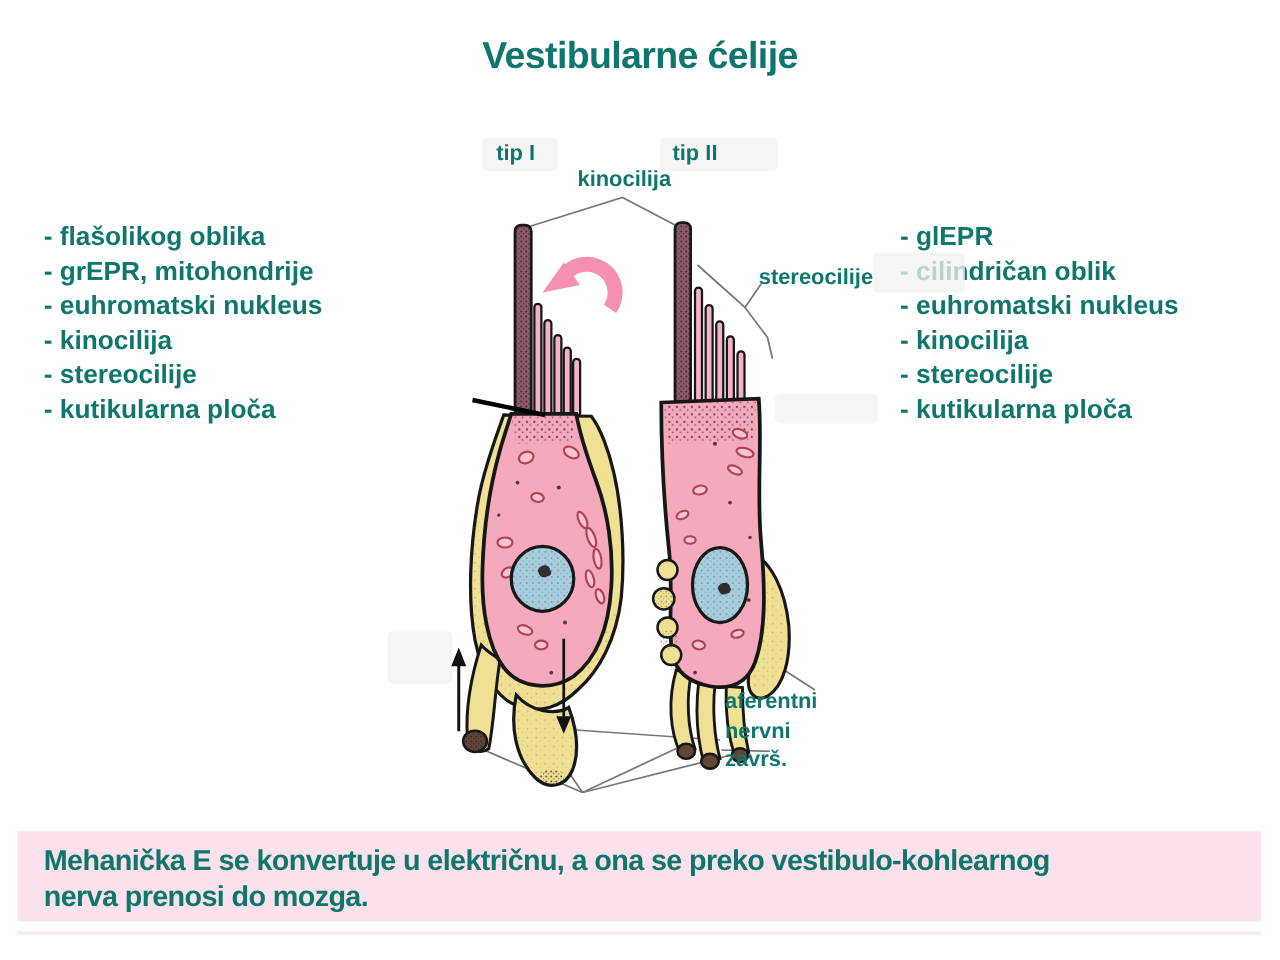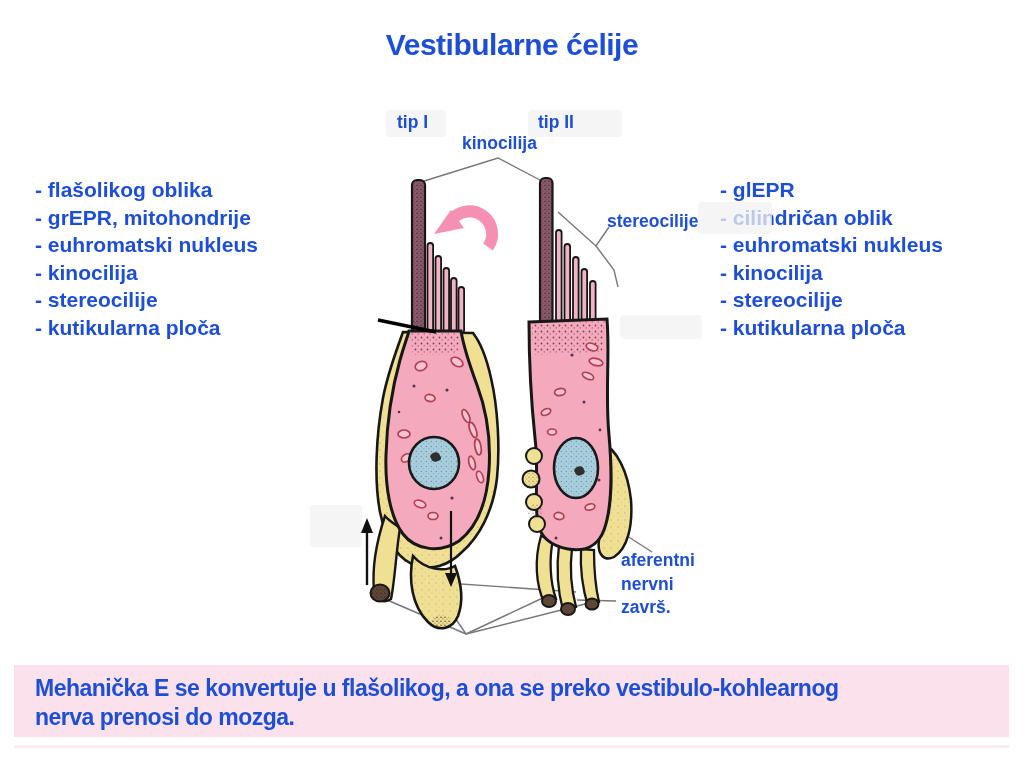--- a/index.html
+++ b/index.html
@@ -1,17 +1,17 @@
 <!DOCTYPE html>
 <html style="--cell_pink: #F5A9BC; --stereo_pink: #F2B3C5; --kinocilium_dark: #8A5A6A; --nucleus_blue: #A8CEDD; --nerve_yellow: #F0E093; --arrow_pink: #F690B3; --mito_red: #B04055; --outline: #171717; --footer_bg: #FBE1EB;"><head>
 <meta charset="utf-8">
 <style>
   html,body{margin:0;padding:0;background:#fff;}
   #slide{position:relative;width:1024px;height:768px;background:#fff;overflow:hidden;
-         font-family:"Liberation Sans",sans-serif;color:#1d4ed8;}
+         font-family:"Liberation Sans",sans-serif;color:#0f766e;}
   .abs{position:absolute;}
   #title{left:0;top:28px;width:1024px;text-align:center;font-size:30px;font-weight:bold;letter-spacing:-0.5px;}
   .blist{font-size:21px;font-weight:bold;line-height:27.5px;white-space:nowrap;margin-top:41px;}
   .dlabel{font-size:17.5px;font-weight:bold;white-space:nowrap;z-index:3;}
   .patch{background:#f1f1f1;opacity:.75;border-radius:4px;z-index:1;}
   #footer{left:14px;top:665px;width:995px;height:72px;background:var(--footer_bg);z-index:4;}
   #footer .ftext{padding:9px 0 0 21px;font-size:23px;font-weight:bold;line-height:28.5px;
                  letter-spacing:-0.5px;white-space:nowrap;}
   #footer-underline{left:14px;top:745px;width:995px;height:3px;background:#f9d9e6;opacity:.5;}
   #art{left:300px;top:155px;z-index:2;}
@@ -55,21 +55,21 @@
   <div class="abs patch" style="left:386px;top:110px;width:60px;height:27px;"></div>
   <div class="abs patch" style="left:528px;top:110px;width:94px;height:27px;"></div>
   <div class="abs patch" style="left:310px;top:505px;width:52px;height:42px;"></div>
   <div class="abs patch" style="left:698px;top:202px;width:74px;height:32px;"></div>
   <div class="abs patch" style="left:620px;top:315px;width:82px;height:24px;"></div>
 
   <div class="abs dlabel" style="left:397px;top:112px;">tip I</div>
   <div class="abs dlabel" style="left:538px;top:112px;">tip II</div>
   <div class="abs dlabel" style="left:462px;top:133px;">kinocilija</div>
   <div class="abs dlabel" style="left:607px;top:211px;">stereocilije</div>
-  <div class="abs dlabel" style="left:621px;top:549px;line-height:23.5px;">
+  <div class="abs dlabel" style="left:580px;top:549px;line-height:23.5px;">
     <div>aferentni</div>
     <div>nervni</div>
     <div>završ.</div>
   </div>
 
   <svg id="art" class="abs" width="410" height="505" viewBox="300 155 410 505">
     <defs>
       <pattern id="dk" width="4" height="4" patternUnits="userSpaceOnUse">
         <circle cx="1" cy="1.2" r="0.8" fill="#2e1822" opacity="0.7"></circle>
         <circle cx="2.9" cy="3" r="0.6" fill="#2e1822" opacity="0.6"></circle>
@@ -238,19 +238,19 @@
       <polygon points="367,518 361,533 373,533" fill="#111"></polygon>
       <line class="blk" stroke-width="2.2" x1="451" y1="511" x2="451" y2="577"></line>
       <polygon points="451,587 445,573 457,573" fill="#111"></polygon>
     </g>
 
     <line x1="378" y1="320" x2="436" y2="332" stroke="#000" stroke-width="3.6"></line>
   </svg>
 
   <div id="footer" class="abs">
     <div class="ftext">
-      <div>Mehanička E se konvertuje u flašolikog, a ona se preko vestibulo-kohlearnog</div>
+      <div>Mehanička E se konvertuje u električnu, a ona se preko vestibulo-kohlearnog</div>
       <div>nerva prenosi do mozga.</div>
     </div>
   </div>
   <div id="footer-underline" class="abs"></div>
 
 </div>
 
 </body></html>

